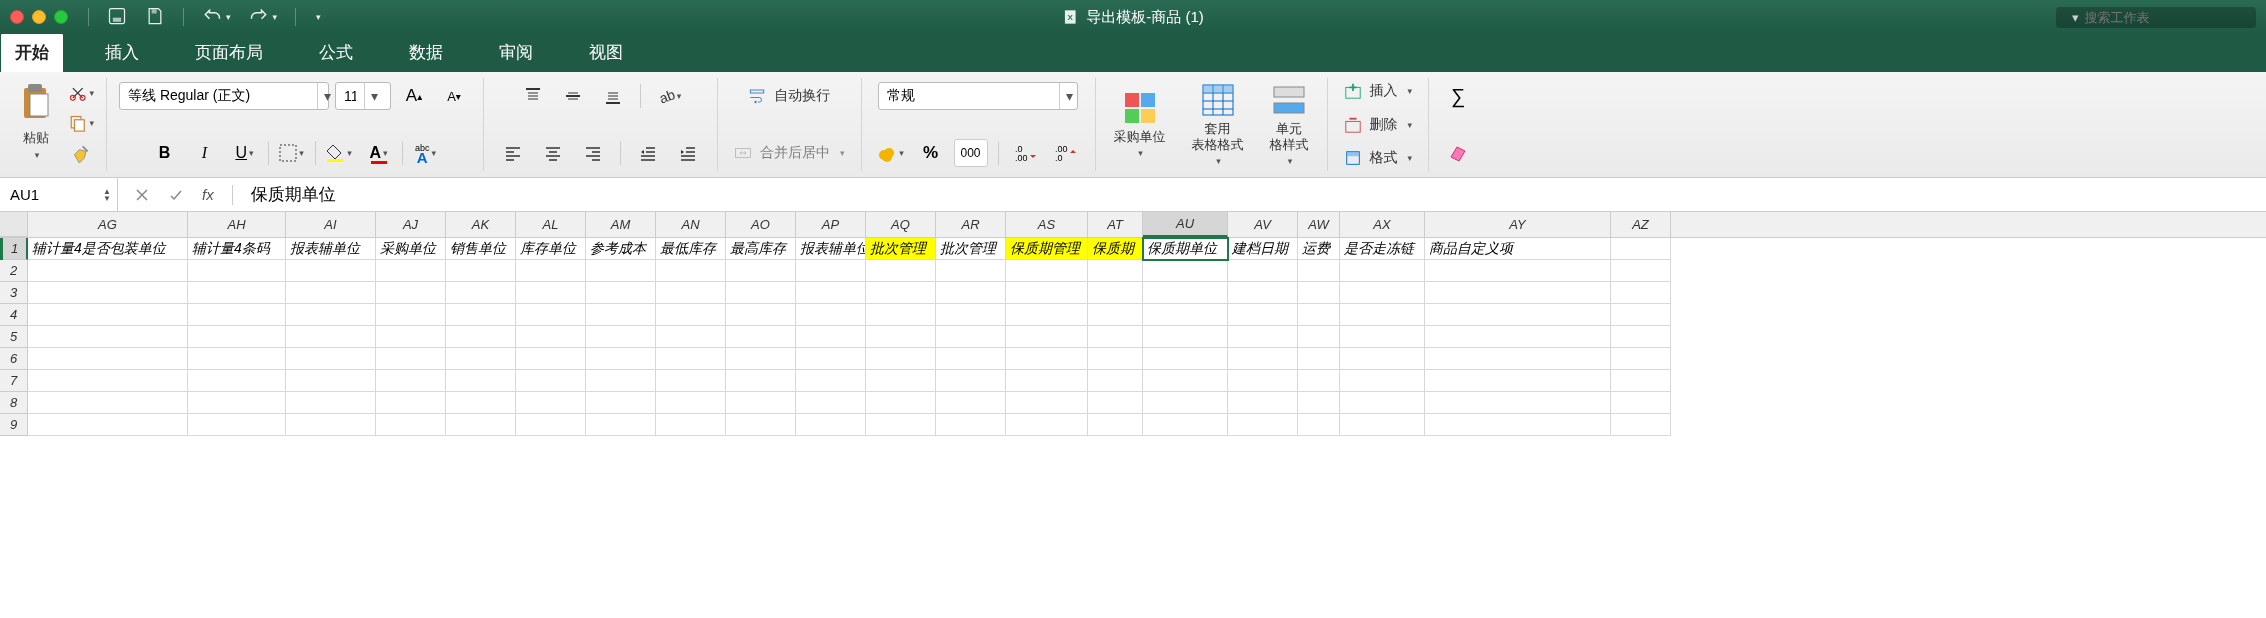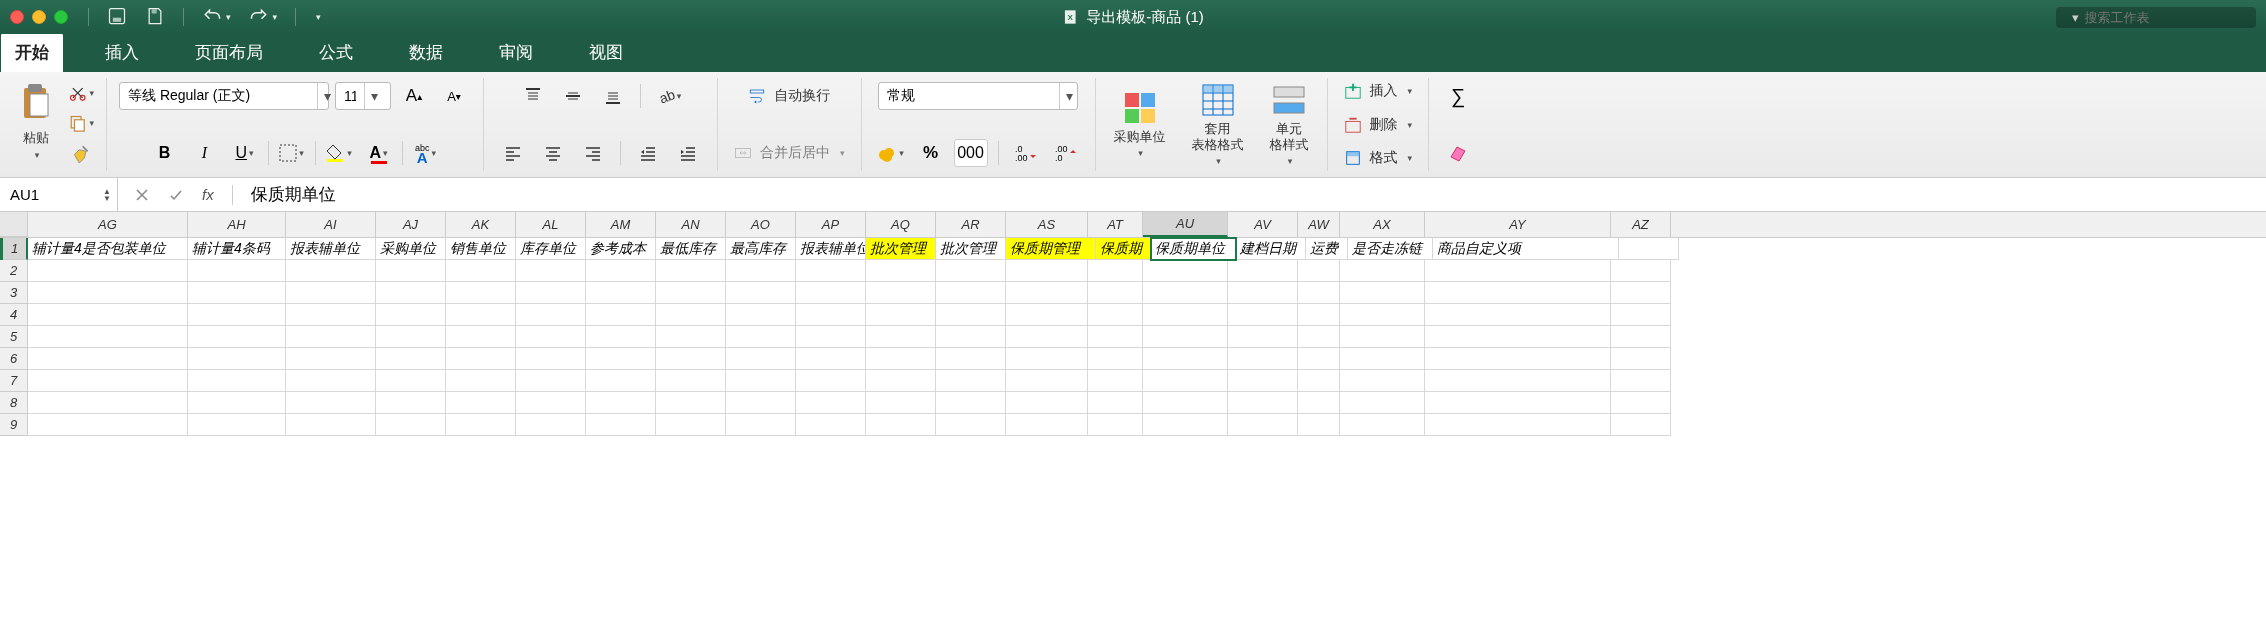--- a/index.html
+++ b/index.html
@@ -371,21 +371,21 @@
             <circle cx="7" cy="12" r="5" fill="#f4b400"></circle>
             <circle cx="12" cy="10" r="5" fill="#f4b400"></circle>
             <circle cx="10" cy="14" r="5" fill="#f4b400"></circle>
           </svg>
           <span class="dd-arrow">▾</span>
         </div>
       <div class="iconbtn">
           <span style="font-size:17px;font-weight:bold;">%</span>
         </div>
       <div class="iconbtn box">
-          <span style="font-size:16px;">000</span>
+          <span style="font-size:12px;">000</span>
         </div>
       <div style="width:1px;height:24px;background:#ccc;margin:0 4px;"></div>
       <div class="iconbtn">
           <svg width="22" height="18">
             <text x="0" y="8" font-size="9">.0</text>
             <text x="0" y="17" font-size="9">.00</text>
             <path d="M18 14l-3-3h6z" fill="#c33"></path>
           </svg>
         </div>
       <div class="iconbtn">
@@ -534,21 +534,21 @@
         <div class="cell" style="width: 90px;">报表辅单位</div>
         <div class="cell" style="width: 70px; text-align: center;">采购单位</div>
         <div class="cell" style="width: 70px;">销售单位</div>
         <div class="cell" style="width: 70px;">库存单位</div>
         <div class="cell" style="width: 70px;">参考成本</div>
         <div class="cell" style="width: 70px;">最低库存</div>
         <div class="cell" style="width: 70px;">最高库存</div>
         <div class="cell" style="width: 70px;">报表辅单位</div>
         <div class="cell hl-yellow" style="width: 70px;">批次管理</div>
         <div class="cell" style="width: 70px;">批次管理</div>
-        <div class="cell hl-yellow" style="width: 90px;">保质期管理</div>
+        <div class="cell hl-yellow" style="width: 82px;">保质期管理</div>
         <div class="cell hl-yellow" style="width: 55px;">保质期</div>
         <div class="cell selected" style="width: 85px;">保质期单位</div>
         <div class="cell" style="width: 70px;">建档日期</div>
         <div class="cell" style="width: 42px;">运费</div>
         <div class="cell" style="width: 85px;">是否走冻链</div>
         <div class="cell" style="width: 186px;">商品自定义项</div>
         <div class="cell" style="width: 60px;"></div>
       </div>
       <div class="row">
         <div class="rh">2</div>

